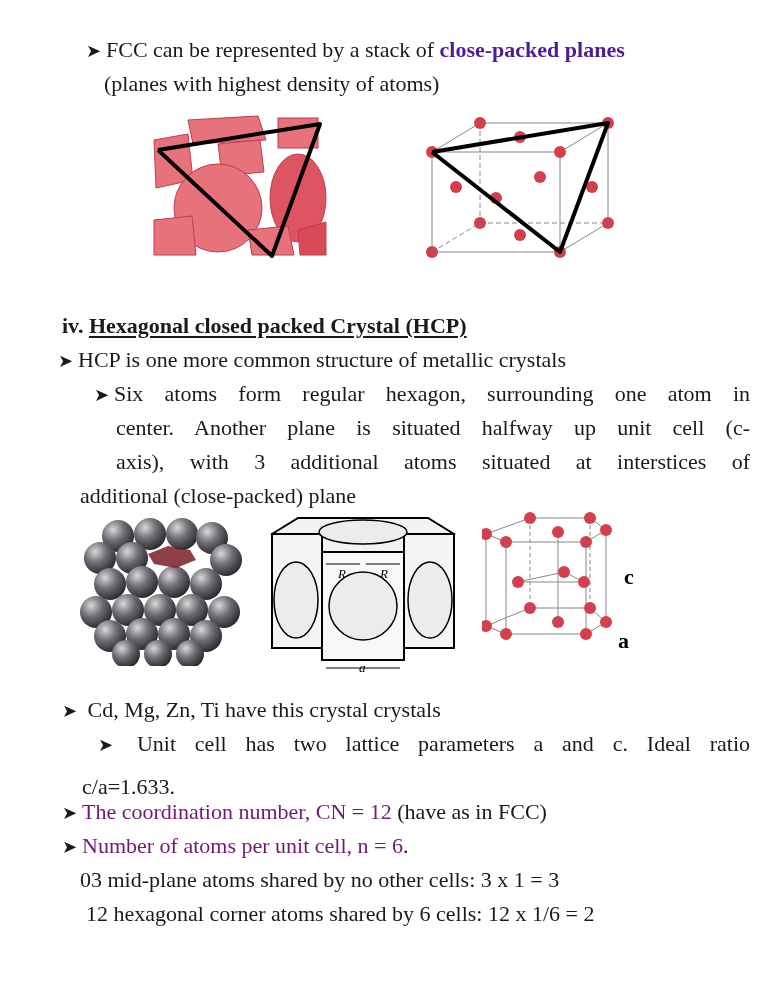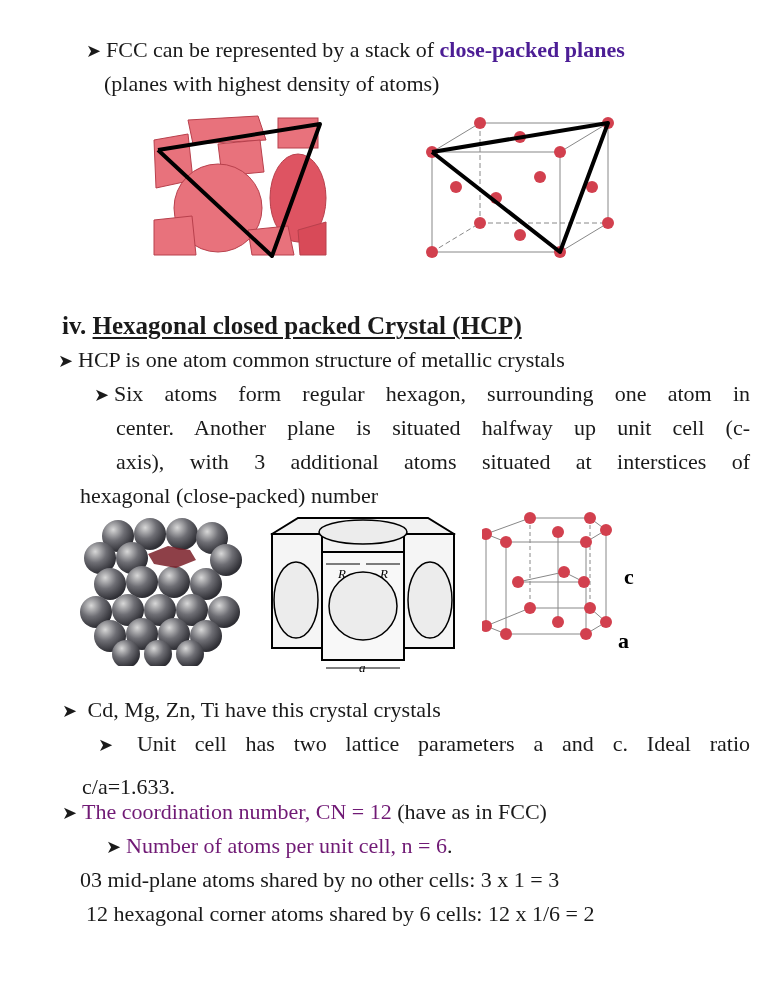--- a/index.html
+++ b/index.html
@@ -3,21 +3,21 @@
 <meta charset="utf-8">
 <style>
   html, body { margin:0; padding:0; background:#ffffff; }
   body { width:765px; height:990px; position:relative; overflow:hidden;
          font-family:"Liberation Serif", "DejaVu Serif", serif; color:#1a1a1a; }
   .line { position:absolute; font-size:22px; line-height:28px; white-space:nowrap; }
   .just { white-space:normal; text-align:justify; text-align-last:justify;margin-left:36px; }
   .red { color:#701a75; }
   .redbold { color:#4c1d95; font-weight:bold; }
   .arrow { display:inline-block; width:20px; font-size:18px; }
-  .heading { font-weight:bold; font-size:25px; }
+  .heading { font-weight:bold; font-size:22px; }
   .heading u { text-decoration-thickness:1.5px; text-underline-offset:3px; }
   .fig { position:absolute; }
   svg text { font-family:"Liberation Serif", serif; }
 </style>
 </head>
 <body>
 
 <div class="line" style="left:86px; top:36px;">
   <span class="arrow">➤</span><span>FCC can be represented by a stack of </span><span class="redbold">close-packed planes</span>
 </div>
@@ -69,28 +69,28 @@
   </g>
   <polyline points="12,37 188,8 140,137 12,37" fill="none" stroke="#000" stroke-width="4" stroke-linejoin="round"></polyline>
 </svg>
 
 <div class="line heading" style="left:62px; top:312px;">
   <span>iv.</span>
   <u>Hexagonal closed packed Crystal (HCP)</u>
 </div>
 
 <div class="line" style="left:58px; top:346px;">
-  <span class="arrow">➤</span><span>HCP is one atom common structure of metallic crystals</span>
+  <span class="arrow">➤</span><span>HCP is one more common structure of metallic crystals</span>
 </div>
 <div class="line just" style="left:58px; top:380px; width:656px;">
   <span class="arrow">➤</span><span>Six atoms form regular hexagon, surrounding one atom in</span>
 </div>
 <div class="line just" style="left:80px; top:414px; width:634px;">center. Another plane is situated halfway up unit cell (c-</div>
 <div class="line just" style="left:80px; top:448px; width:634px;">axis), with 3 additional atoms situated at interstices of</div>
-<div class="line" style="left:80px; top:482px;">hexagonal (close-packed) number</div>
+<div class="line" style="left:80px; top:482px;">additional (close-packed) plane</div>
 
 <svg class="fig" style="left:78px; top:516px;" width="170" height="150" viewBox="0 0 170 150">
   <defs>
     <radialGradient id="g" cx="35%" cy="30%" r="70%">
       <stop offset="0%" stop-color="#d8d8d8"></stop>
         <stop offset="50%" stop-color="#6e6e74"></stop>
         <stop offset="100%" stop-color="#2e2e34"></stop>
     </radialGradient>
   </defs>
   <g fill="url(#g)">
@@ -183,17 +183,17 @@
 <div class="line" style="left:62px; top:696px;">
   <span class="arrow">➤</span> <span>Cd, Mg, Zn, Ti have this crystal crystals</span>
 </div>
 <div class="line just" style="left:62px; top:730px; width:652px;">
   <span class="arrow">➤</span> <span>Unit cell has two lattice parameters a and c. Ideal ratio</span>
 </div>
 <div class="line" style="left:82px; top:764px;margin-top:9px;">c/a=1.633.</div>
 <div class="line" style="left:62px; top:798px;">
   <span class="arrow">➤</span><span class="red">The coordination number, CN = 12</span><span> (have as in FCC)</span>
 </div>
-<div class="line" style="left:62px; top:832px;margin-left:44px;">
+<div class="line" style="left:62px; top:832px;">
   <span class="arrow">➤</span><span class="red">Number of atoms per unit cell, n = 6</span><span>.</span>
 </div>
 <div class="line" style="left:80px; top:866px;">03 mid-plane atoms shared by no other cells: 3 x 1 = 3</div>
 <div class="line" style="left:86px; top:900px;">12 hexagonal corner atoms shared by 6 cells: 12 x 1/6 = 2</div>
 
 </body></html>

